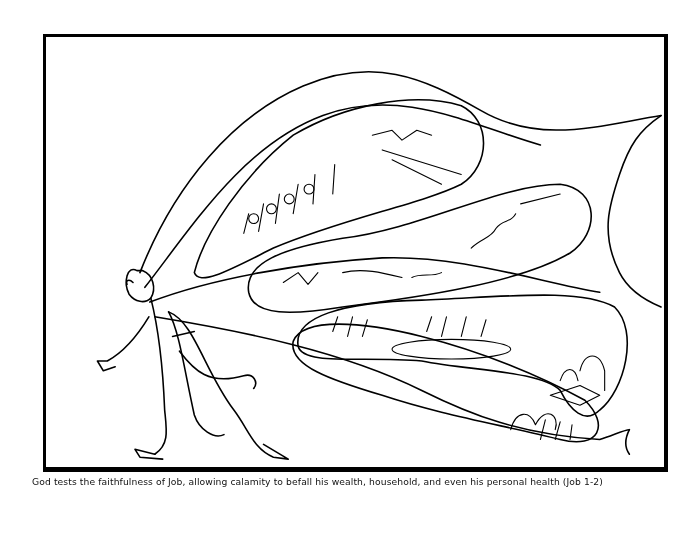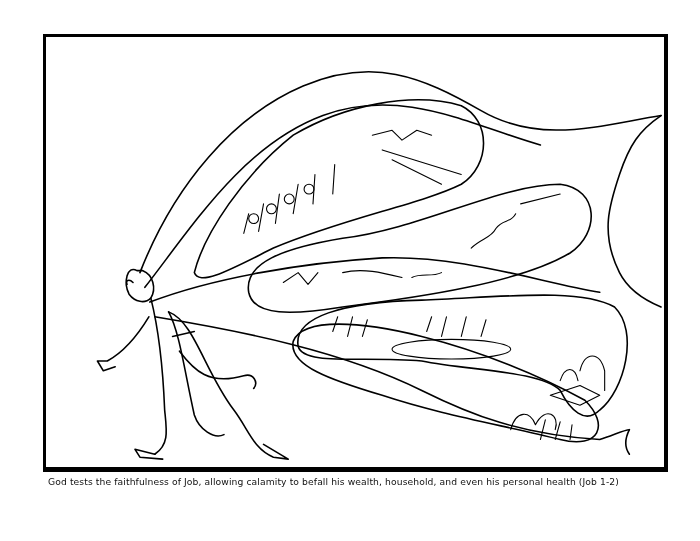--- a/index.html
+++ b/index.html
@@ -1,19 +1,19 @@
 <!DOCTYPE html>
 <html><head>
   <meta charset="utf-8">
   <style>
     html, body { margin: 0; padding: 0; background: #ffffff; }
     body { width: 700px; height: 541px; position: relative; overflow: hidden; font-family: "DejaVu Sans", sans-serif; }
     .frame { position: absolute; left: 43px; top: 34px; width: 625px; height: 438px; border: 3px solid #000; box-sizing: border-box; border-bottom-width: 5px; border-right-width: 4px; }
     .art { position: absolute; left: 0; top: 0; width: 100%; height: 100%; }
-    .caption { position: absolute; left: 48px; top: 476px; width: 630px; font-size: 9.2px; color: #111; letter-spacing: 0.1px; white-space: nowrap; font-family: "DejaVu Sans", sans-serif; }
+    .caption { position: absolute; left: 32px; top: 476px; width: 630px; font-size: 9.2px; color: #111; letter-spacing: 0.1px; white-space: nowrap; font-family: "DejaVu Sans", sans-serif; }
   </style>
 </head>
 <body>
 
 <div class="frame">
   <svg class="art" viewBox="0 0 625 438" preserveAspectRatio="none" fill="none" stroke="#000" stroke-width="1.6" stroke-linecap="round" stroke-linejoin="round">
 
     <path d="M95,240 C130,150 190,80 260,50 C330,20 380,40 440,75 C500,110 560,90 622,80"></path>
     <path d="M622,80 C600,95 590,110 580,140 C570,170 560,200 580,240 C590,260 610,270 622,275"></path>
     <path d="M100,255 C150,190 200,110 280,80 C360,50 430,90 500,110"></path>

